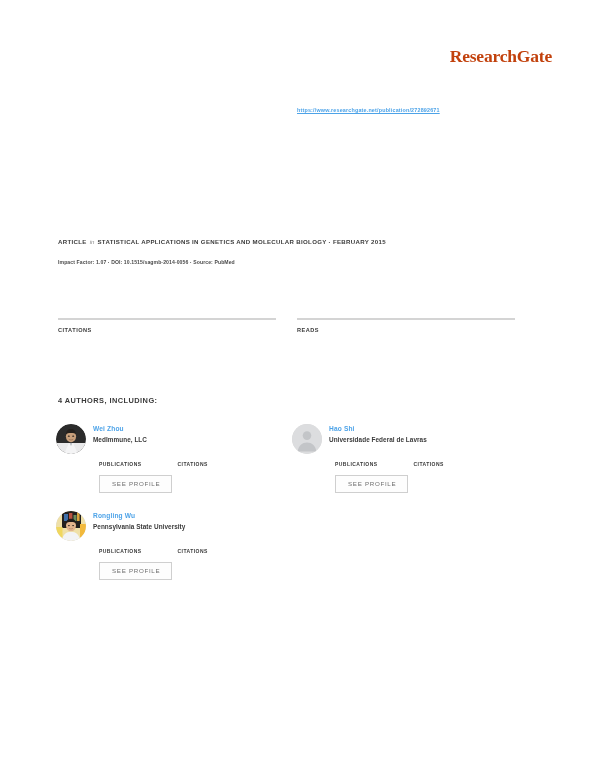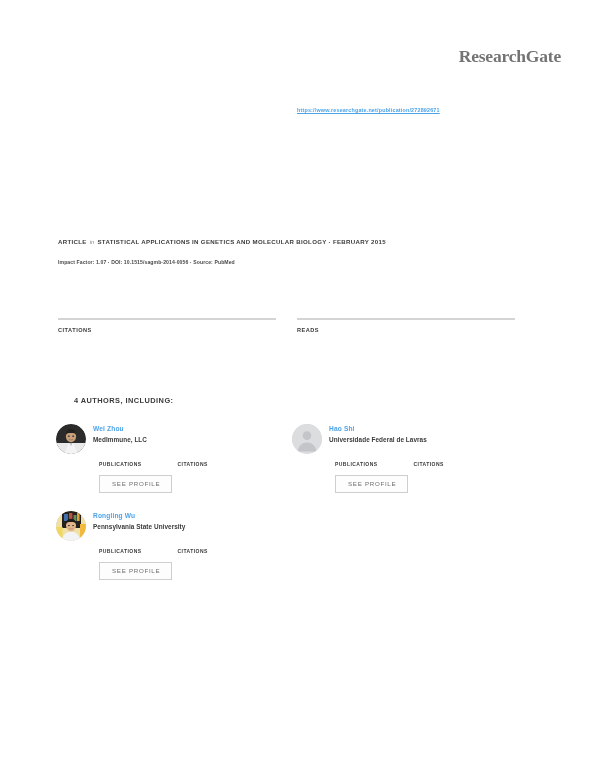--- a/index.html
+++ b/index.html
@@ -18,27 +18,27 @@
 
   .page {
     position: absolute;
     inset: 0;
     background: #ffffff;
   }
 
   
   .rg-logo {
     position: absolute;
-    right: 39px;
+    right: 48px;
     top: 46px;
     font-family: "Liberation Serif", serif;
     font-weight: bold;
     font-size: 17.5px;
     letter-spacing: -0.2px;
-    color: #737373;
+    color: #c2410c;
     white-space: nowrap;
   }
 
   .source-url {
     position: absolute;
     left: 297px;
     top: 107px;
     font-size: 5.4px;
     font-weight: bold;
     letter-spacing: 0.18px;
@@ -105,21 +105,21 @@
     margin-top: 3px;
     font-size: 12px;
     font-weight: bold;
     color: #2b2b2b;
     visibility: hidden;
   }
 
   
   .authors-heading {
     position: absolute;
-    left: 74px;
+    left: 58px;
     top: 396px;
     font-size: 7.4px;
     font-weight: bold;
     letter-spacing: 0.45px;
     color: #3a3a3a;
     white-space: nowrap;
   }
 
   .author-card {
     position: absolute;

